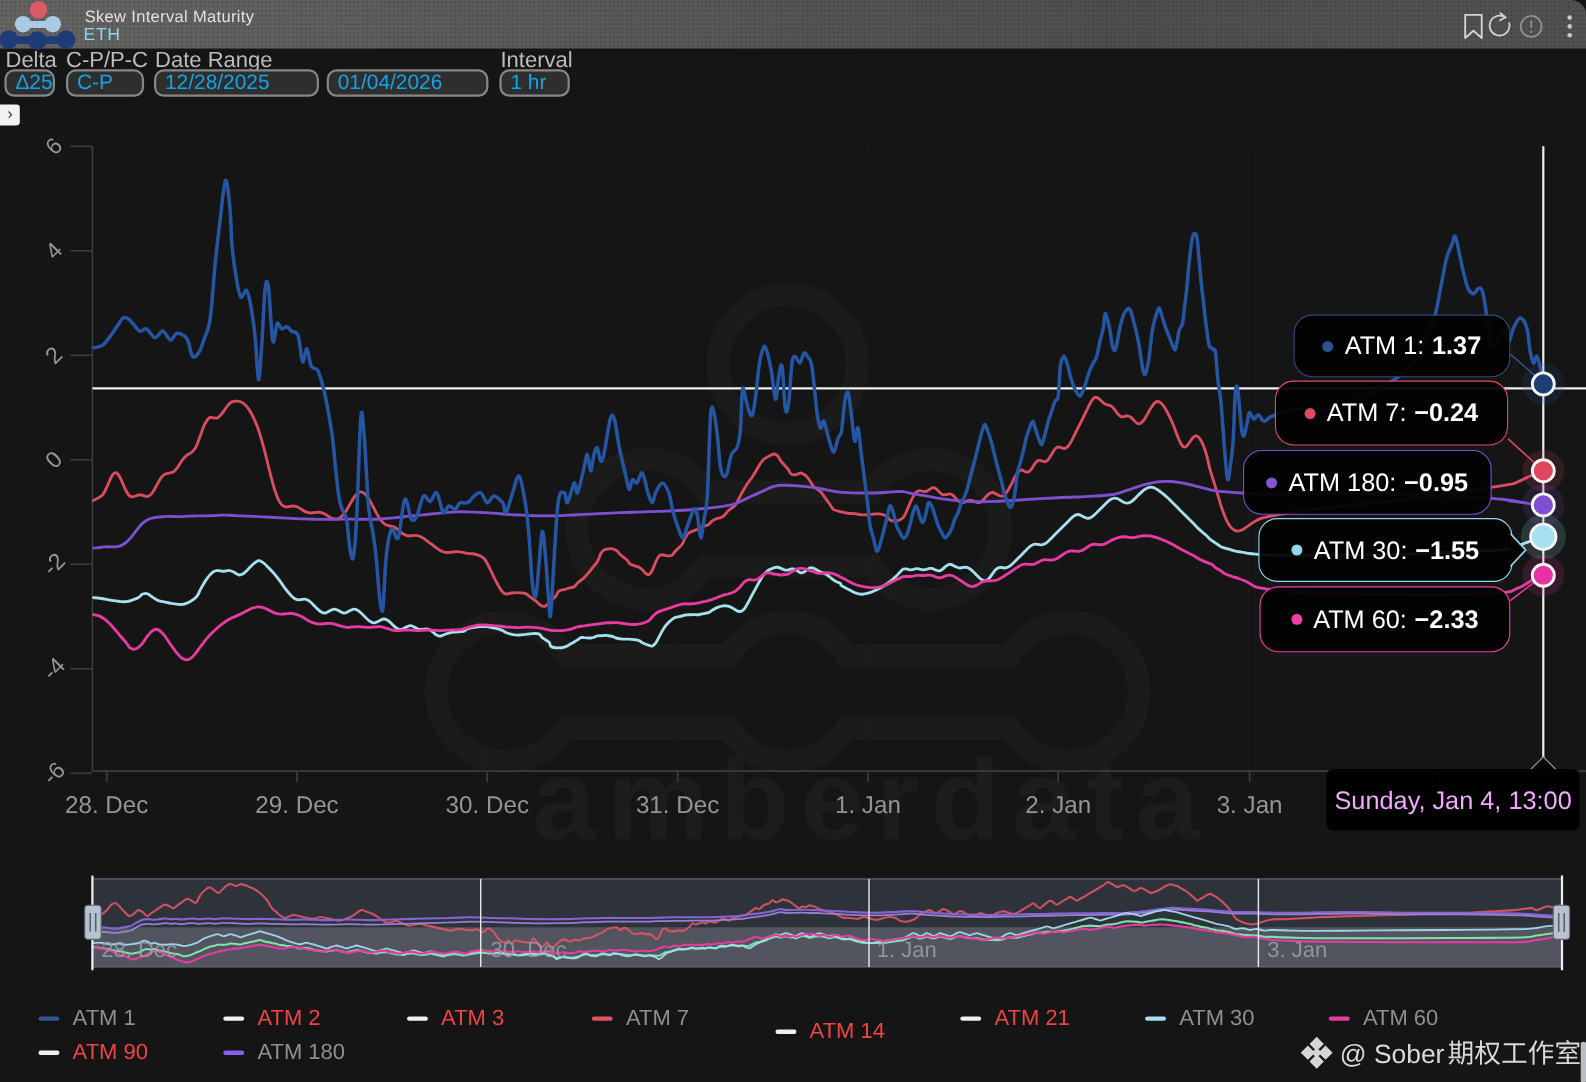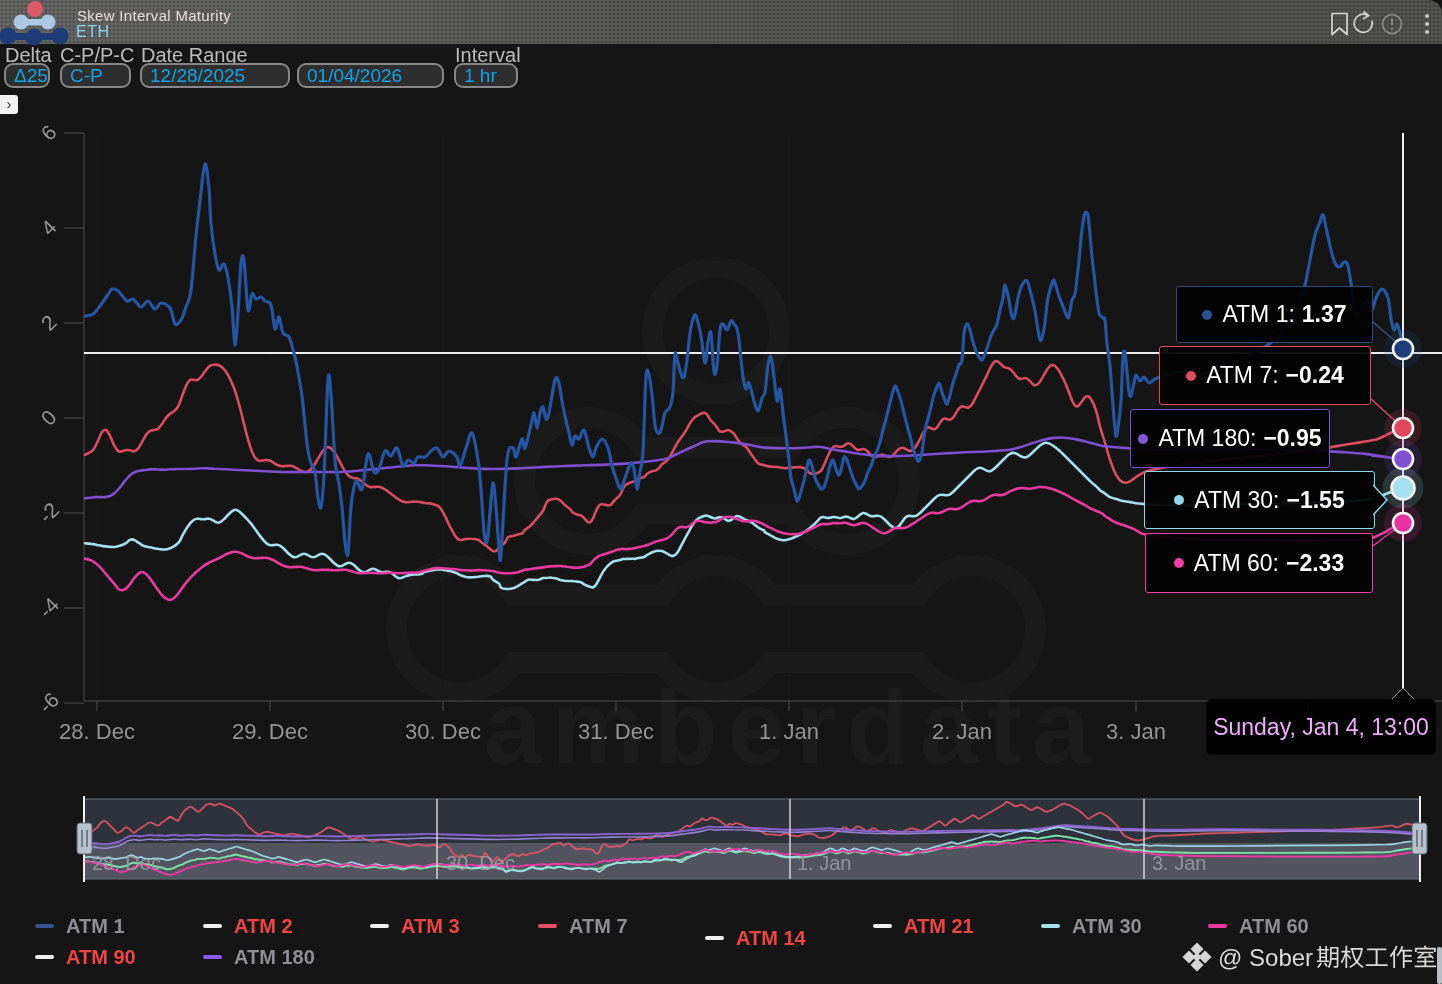--- a/index.html
+++ b/index.html
@@ -4,25 +4,25 @@
 html,body { width:1442px; height:984px; background:#151515; overflow:hidden; font-family:"Liberation Sans", sans-serif; }
 .abs { position:absolute; }
 #header { left:0; top:0; width:1442px; height:44px; background:linear-gradient(90deg,#646462 0%,#5a5a58 35%,#4e4e4c 70%,#515150 100%); border-top-right-radius:14px; }
 #header .dots { position:absolute; right:0; top:0; width:1442px; height:44px; border-top-right-radius:14px;
   background-image:radial-gradient(circle, rgba(24,24,24,0.3) 0.7px, transparent 1px); background-size:4px 4px; }
 #title { left:77px; top:7px; font-size:15px; color:#e9dce2; letter-spacing:0.3px; position:absolute; }
 #eth { left:76px; top:23px; font-size:16px; color:#87d7f2; letter-spacing:0.5px; position:absolute; }
 .ctl-label { top:44px; font-size:20px; color:#bcbcbc; position:absolute; }
 .ctl-box { top:63px; height:25px; position:absolute; border:2px solid #878787; border-radius:9px; background:#2e2e2e; color:#0ea5e9; font-size:19px; line-height:21px; padding-left:8px; }
 #expander { left:0; top:95px; width:18px; height:19px; background:#f2f2f2; border-radius:0 3px 3px 0; color:#333; font-size:15px; line-height:18px; text-align:center; position:absolute; }
-.tip { position:absolute; background:rgba(2,2,2,0.94); border-radius:3px; color:#fff; font-size:23px; white-space:nowrap; display:flex; align-items:center; }
+.tip { position:absolute; background:rgba(2,2,2,0.94); border-radius:17px; color:#fff; font-size:23px; white-space:nowrap; display:flex; align-items:center; }
 .tip .dot { display:inline-block; width:10px; height:10px; border-radius:50%; margin:0 10px 0 0; }
 .tip b { margin-left:7px; }
 #datetip { position:absolute; left:1206px; top:699px; width:230px; height:56px; background:rgba(0,0,0,0.92); border-radius:6px; color:#f0abfc; font-size:23px; text-align:center; line-height:56px; }
-#legend { position:absolute; left:0; top:908px; width:1442px; height:76px; font-size:20px; font-weight:bold; }
+#legend { position:absolute; left:0; top:908px; width:1442px; height:76px; font-size:20px; font-weight:normal; }
 .li { position:absolute; height:22px; display:flex; align-items:center; }
 .li .dash { width:19px; height:4px; border-radius:2px; margin-right:12px; }
 .gray { color:#8f8f93; }
 .white { color:#ef4444; }
 </style></head>
 <body>
 
 <svg class="abs" style="left:0;top:0" width="1442" height="984" viewBox="0 0 1442 984">
 <g fill="#1b1b1b">
 <circle cx="716" cy="331" r="74"></circle>
@@ -187,21 +187,21 @@
 <div class="ctl-label" style="left:60px">C-P/P-C</div>
 <div class="ctl-box" style="left:60px;width:71px">C-P</div>
 <div class="ctl-label" style="left:141px">Date Range</div>
 <div class="ctl-box" style="left:140px;width:150px">12/28/2025</div>
 <div class="ctl-box" style="left:297px;width:147px">01/04/2026</div>
 <div class="ctl-label" style="left:455px">Interval</div>
 <div class="ctl-box" style="left:454px;width:64px">1 hr</div>
 <div id="expander">›</div>
 <div class="tip" style="left:1176px;top:286px;width:197px;height:57px;border:1.5px solid #2d4b7d;justify-content:center"><span class="dot" style="background:#2d5190"></span>ATM 1: <b>1.37</b></div>
 <div class="tip" style="left:1159px;top:346px;width:212px;height:59px;border:1.5px solid #e04a5e;justify-content:center"><span class="dot" style="background:#e04a5e"></span>ATM 7: <b>−0.24</b></div>
-<div class="tip" style="left:1130px;top:409px;width:200px;height:59px;border:1.5px solid #7b4fd1;justify-content:center"><span class="dot" style="background:#8655d6"></span>ATM 180: <b>−0.95</b></div>
+<div class="tip" style="left:1130px;top:409px;width:226px;height:59px;border:1.5px solid #7b4fd1;justify-content:center"><span class="dot" style="background:#8655d6"></span>ATM 180: <b>−0.95</b></div>
 <div class="tip" style="left:1144px;top:471px;width:231px;height:58px;border:1.5px solid #8fd8ec;justify-content:center"><span class="dot" style="background:#8fd8ec"></span>ATM 30: <b>−1.55</b><svg style="position:absolute;left:100%;top:12px;margin-left:-1px" width="17" height="32" viewBox="0 0 17 32">
       <path d="M0,1 L14,16 L0,31" fill="#040404" stroke="#8fd8ec" stroke-width="1.5"></path>
     </svg></div>
 <div class="tip" style="left:1145px;top:533px;width:228px;height:60px;border:1.5px solid #ef3fa6;justify-content:center"><span class="dot" style="background:#ef3fa6"></span>ATM 60: <b>−2.33</b></div>
 <div id="datetip">Sunday, Jan 4, 13:00</div>
 <div id="legend">
 <div class="li" style="left:35px;top:7px">
       <span class="dash" style="background:#35548f"></span>
       <span class="gray">ATM 1</span>
     </div>

